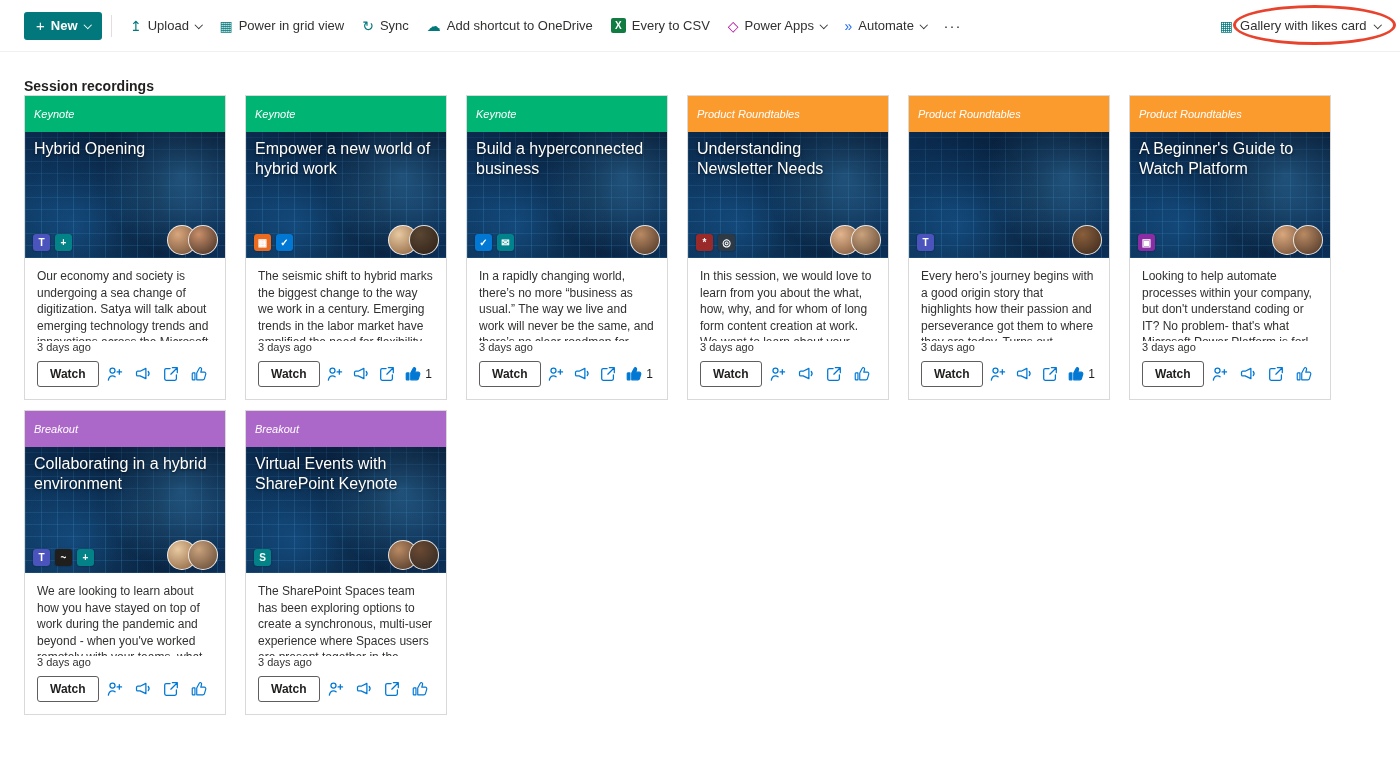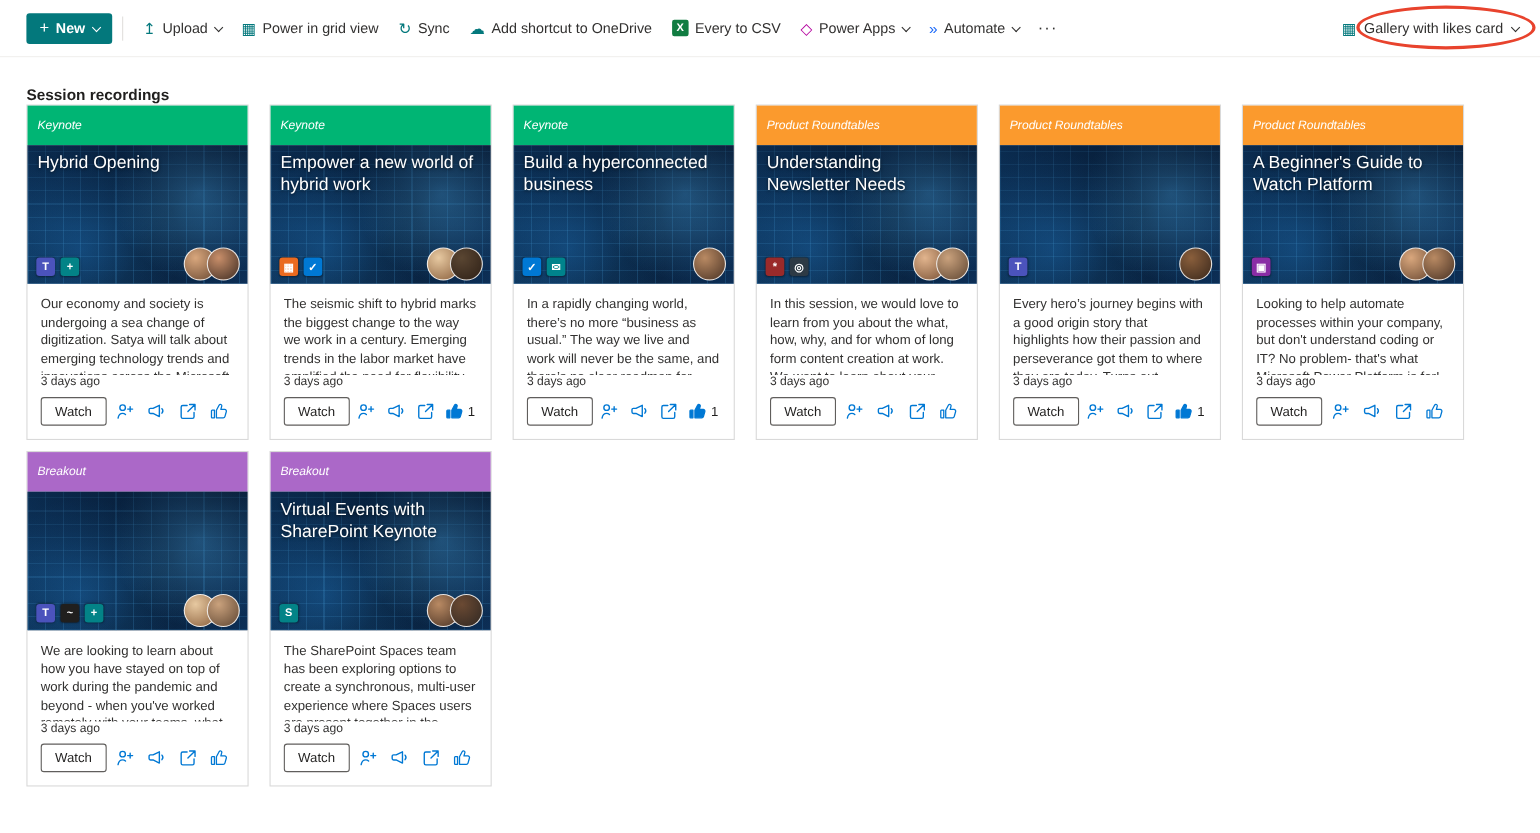--- a/index.html
+++ b/index.html
@@ -44,21 +44,21 @@
       linear-gradient(125deg, #10406e, #081f38 60%, #0d315a);
   }
   .card-title { position:absolute; top:7px; left:9px; right:9px; color:#fff; font-size:16px; line-height:1.28; font-weight:400; text-shadow:0 1px 3px rgba(0,0,0,.65); }
   .app-icon-row { position:absolute; left:8px; bottom:7px; display:flex; gap:5px; }
   .app-icon { width:17px; height:17px; border-radius:3px; color:#fff; font-size:10px; font-weight:700; display:inline-flex; align-items:center; justify-content:center; box-shadow:0 0 2px rgba(0,0,0,.45); }
   .avatar-group { position:absolute; right:7px; bottom:3px; display:flex; }
   .avatar { width:30px; height:30px; border-radius:50%; border:1.5px solid rgba(255,255,255,.85); margin-left:-9px; }
   .card-desc { padding:10px 12px 4px; font-size:12px; line-height:1.38; color:#323130; flex:1; overflow:hidden; }
   .card-age { padding:0 12px 8px; font-size:11px; color:#323130; }
   .card-actions { display:flex; align-items:center; justify-content:space-between; padding:0 12px 12px; }
-  .watch-btn { border:1px solid #605e5c; background:#fff; border-radius:3px; padding:5px 12px; font-size:12px; font-weight:400; color:#201f1e; cursor:pointer; font-family:inherit; }
+  .watch-btn { border:1px solid #605e5c; background:#fff; border-radius:3px; padding:5px 12px; font-size:12px; font-weight:700; color:#201f1e; cursor:pointer; font-family:inherit; }
   .icon-btn { background:none; border:none; padding:2px; cursor:pointer; display:inline-flex; align-items:center; gap:3px; }
   .icon-btn svg { display:block; }
   .like-count { font-size:12px; color:#201f1e; }
   .liked svg .thumb { fill:#0078d4; }
 </style>
 </head>
 <body>
 
 <div class="toolbar">
   <button class="new-btn">
@@ -397,20 +397,21 @@
         <span class="like-count"></span>
       </button>
     </div>
   </div>
 
   <div class="card">
     <div class="card-badge" style="background: rgb(171, 104, 200);">
       <span>Breakout</span>
     </div>
     <div class="card-image">
+      <div class="card-title">Collaborating in a hybrid environment</div>
       <div class="app-icon-row">
             <span class="app-icon" style="background: rgb(75, 83, 188);">T</span>
             <span class="app-icon" style="background: rgb(32, 31, 30);">~</span>
             <span class="app-icon" style="background: rgb(3, 131, 135);">+</span>
           </div>
       <div class="avatar-group">
             <span class="avatar" style="background: radial-gradient(circle at 35% 30%, rgb(231, 201, 161), rgb(138, 95, 60));"></span>
             <span class="avatar" style="background: radial-gradient(circle at 35% 30%, rgb(202, 162, 125), rgb(95, 70, 50));"></span>
           </div>
     </div>

